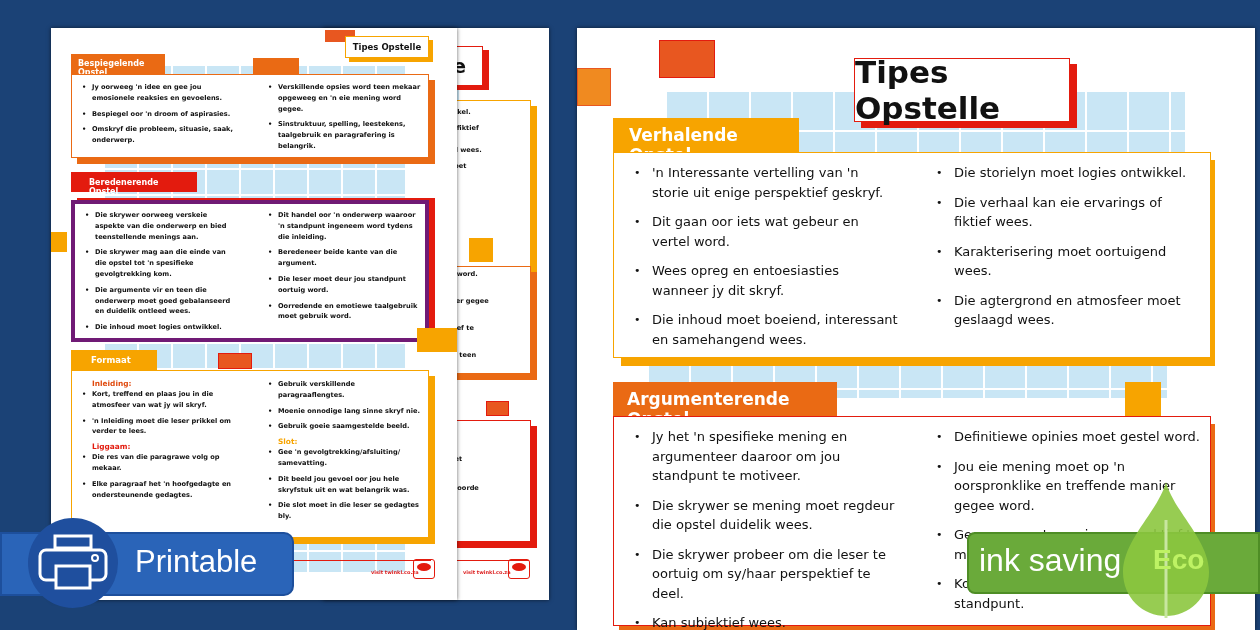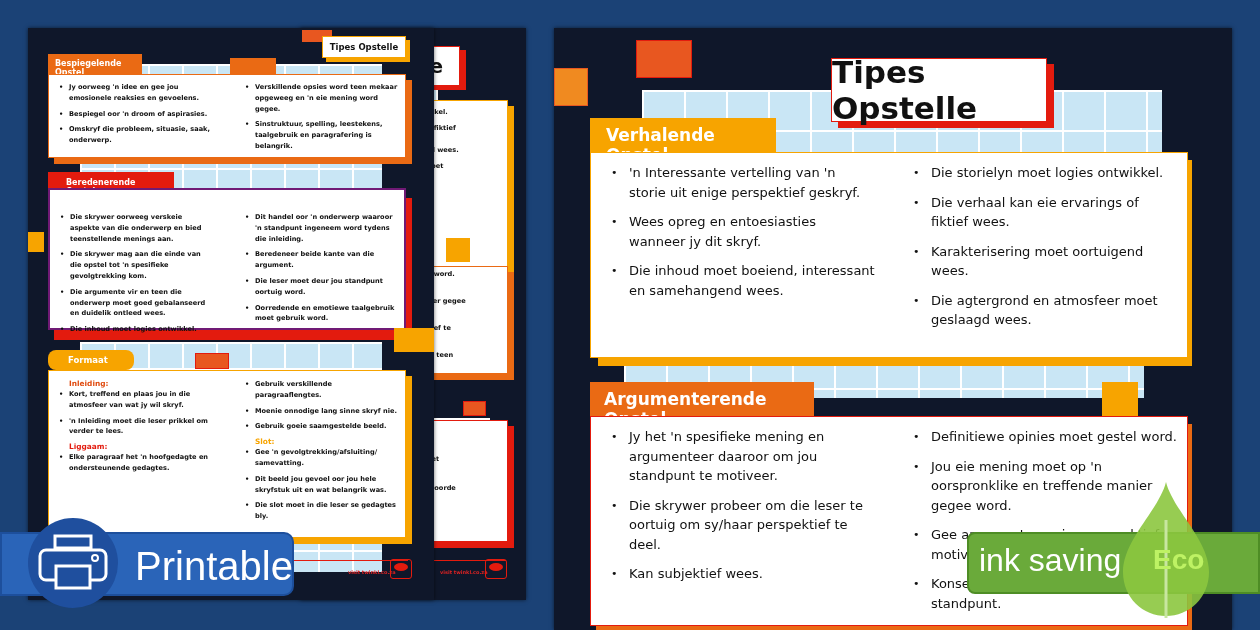--- a/index.html
+++ b/index.html
@@ -1,19 +1,19 @@
 <!DOCTYPE html>
 <html><head>
 <meta charset="utf-8">
 <style>
   * { box-sizing: border-box; margin: 0; padding: 0; }
   html, body { width: 1260px; height: 630px; overflow: hidden; }
   body { background: #1b4276; font-family: "DejaVu Sans", sans-serif; position: relative; }
 
-  .page { position: absolute; background: #0f172a; overflow: hidden; }
+  .page { position: absolute; background: #ffffff; overflow: hidden; margin-left: 23px; }
   .shadow { box-shadow: 0 0 4px rgba(0,0,0,.6); }
 
   
   .grid { position: absolute; background-color: #c9e6f5;
     background-image: linear-gradient(#fff 2px, transparent 2px), linear-gradient(90deg, #fff 2px, transparent 2px);
     background-size: 42px 40px; }
   .grid.small { background-size: 34px 26px; }
 
   .sq { position: absolute; }
 
@@ -36,21 +36,21 @@
   .sm ul.b li { font-family: "DejaVu Sans", sans-serif; font-size: 6.6px; line-height: 10.8px; color: #111; padding-left: 14px; margin-bottom: 5px; font-weight: bold; }
   .sm ul.b li::before { left: 4px; }
   .sm .sub { font-size: 7.4px; font-weight: bold; padding-left: 14px; margin-bottom: 1px; }
 
   .title-box { position: absolute; background: #fff; display: flex; align-items: center; justify-content: center; font-weight: bold; color: #111; }
 
   
   .printable { position: absolute; left: 0; top: 530px; width: 294px; height: 66px; }
   .printable .bar { position: absolute; left: 0; top: 2px; width: 294px; height: 64px; background: #2a64b8; border-radius: 0 10px 10px 0; border: 2px solid #1d4f9c; }
   .printable .circle { position: absolute; left: 28px; top: -12px; width: 90px; height: 90px; border-radius: 50%; background: #1f4f9e; }
-  .printable .label { position: absolute; left: 135px; top: 14px; color: #fff; font-size: 40px; font-family: "Liberation Sans", sans-serif; }
+  .printable .label { position: absolute; left: 135px; top: 14px; color: #fff; font-size: 31px; font-family: "Liberation Sans", sans-serif; }
 
   .eco { position: absolute; left: 967px; top: 480px; width: 293px; height: 140px; }
   .eco .bar { position: absolute; left: 0; top: 52px; width: 293px; height: 62px; background: #6aaa3a; border-radius: 8px 0 0 8px; border: 2px solid #4e8d25; }
   .eco .label { position: absolute; left: 12px; top: 62px; color: #fff; font-size: 32px; font-family: "Liberation Sans", sans-serif; }
   .eco .drop { position: absolute; left: 152px; top: 0; width: 94px; height: 140px; }
   .eco .eco-txt { position: absolute; left: 186px; top: 64px; color: #bef264; font-size: 28px; font-weight: bold; font-family: "Liberation Sans", sans-serif; }
 
   .footer-txt { position: absolute; font-size: 5px; color: #d22; font-weight: bold; }
 </style>
 </head>
@@ -125,53 +125,54 @@
         <li>Sinstruktuur, spelling, leestekens, taalgebruik en paragrafering is belangrik.</li>
       </ul>
     </div>
   </div>
 
   <div class="sq" style="left:-4px; top:204px; width:20px; height:20px; background:#f7a400;"></div>
   <div class="sec-head" style="left:20px; top:144px; width:126px; height:20px; background:#e31b0e; border:1px solid #e31b0e; font-size:8px; padding:5px 17px;">
     <span>Beredenerende Opstel</span>
   </div>
   <div class="sec-under" style="left:26px; top:170px; width:358px; height:142px; background:#e31b0e;"></div>
-  <div class="sec-box" style="left:20px; top:160px; width:358px; height:142px; border:2px solid #701a75; padding:22px 6px;">
+  <div class="sec-box" style="left:20px; top:172px; width:358px; height:142px; border:4px solid #701a75; padding:6px 6px;">
     <div class="cols">
       <ul class="b col">
         <li>Die skrywer oorweeg verskeie aspekte van die onderwerp en bied teenstellende menings aan.</li>
         <li>Die skrywer mag aan die einde van die opstel tot 'n spesifieke gevolgtrekking kom.</li>
         <li>Die argumente vir en teen die onderwerp moet goed gebalanseerd en duidelik ontleed wees.</li>
         <li>Die inhoud moet logies ontwikkel.</li>
       </ul>
       <ul class="b col">
         <li>Dit handel oor 'n onderwerp waaroor 'n standpunt ingeneem word tydens die inleiding.</li>
         <li>Beredeneer beide kante van die argument.</li>
         <li>Die leser moet deur jou standpunt oortuig word.</li>
         <li>Oorredende en emotiewe taalgebruik moet gebruik word.</li>
       </ul>
     </div>
   </div>
 
   <div class="sq" style="left:366px; top:300px; width:40px; height:24px; background:#f7a400;"></div>
   <div class="sq" style="left:167px; top:325px; width:34px; height:16px; background:#e85720; border:1px solid #e31b0e;"></div>
-  <div class="sec-head" style="left:20px; top:322px; width:86px; height:20px; background:#f7a400; font-size:8.5px; padding:5px 20px;border-radius:8px;">
+  <div class="sec-head" style="left:20px; top:322px; width:86px; height:20px; background:#f7a400; font-size:8.5px; padding:5px 20px;">
     <span>Formaat</span>
   </div>
   <div class="sec-under" style="left:26px; top:348px; width:358px; height:168px; background:#f7a400;"></div>
   <div class="sec-box" style="left:20px; top:342px; width:358px; height:168px; border:1px solid #f7a400; padding:8px 6px; overflow:hidden;">
     <div class="cols">
       <div class="col">
         <div class="sub" style="color:#e04a0e">Inleiding:</div>
         <ul class="b">
           <li>Kort, treffend en plaas jou in die atmosfeer van wat jy wil skryf.</li>
           <li>'n Inleiding moet die leser prikkel om verder te lees.</li>
         </ul>
         <div class="sub" style="color:#e31b0e; margin-top:2px">Liggaam:</div>
         <ul class="b">
+          <li>Die res van die paragrawe volg op mekaar.</li>
           <li>Elke paragraaf het 'n hoofgedagte en ondersteunende gedagtes.</li>
         </ul>
       </div>
       <div class="col">
         <ul class="b">
           <li>Gebruik verskillende paragraaflengtes.</li>
           <li>Moenie onnodige lang sinne skryf nie.</li>
           <li>Gebruik goeie saamgestelde beeld.</li>
         </ul>
         <div class="sub" style="color:#f7a400">Slot:</div>
@@ -205,20 +206,21 @@
   </div>
 
   <div class="sec-head" style="left:36px; top:90px; width:186px; height:36px; background:#f7a400; font-size:17px; padding:7px 16px;">
     <span>Verhalende Opstel</span>
   </div>
   <div class="sec-under" style="left:44px; top:132px; width:594px; height:206px; background:#f7a400;"></div>
   <div class="sec-box" style="left:36px; top:124px; width:598px; height:206px; border:1px solid #f7a400; padding:10px 10px;">
     <div class="cols">
       <ul class="b col">
         <li>'n Interessante vertelling van 'n storie uit enige perspektief geskryf.</li>
+        <li>Dit gaan oor iets wat gebeur en vertel word.</li>
         <li>Wees opreg en entoesiasties wanneer jy dit skryf.</li>
         <li>Die inhoud moet boeiend, interessant en samehangend wees.</li>
       </ul>
       <ul class="b col">
         <li>Die storielyn moet logies ontwikkel.</li>
         <li>Die verhaal kan eie ervarings of fiktief wees.</li>
         <li>Karakterisering moet oortuigend wees.</li>
         <li>Die agtergrond en atmosfeer moet geslaagd wees.</li>
       </ul>
     </div>
@@ -226,20 +228,21 @@
 
   <div class="sq" style="left:548px; top:354px; width:36px; height:40px; background:#f7a400;"></div>
   <div class="sec-head" style="left:36px; top:354px; width:224px; height:36px; background:#ea6a14; font-size:17px; padding:7px 14px;">
     <span>Argumenterende Opstel</span>
   </div>
   <div class="sec-under" style="left:42px; top:396px; width:596px; height:210px; background:#ea6a14;"></div>
   <div class="sec-box" style="left:36px; top:388px; width:598px; height:210px; border:1px solid #e31b0e; padding:10px 10px;">
     <div class="cols">
       <ul class="b col">
         <li>Jy het 'n spesifieke mening en argumenteer daaroor om jou standpunt te motiveer.</li>
+        <li>Die skrywer se mening moet regdeur die opstel duidelik wees.</li>
         <li>Die skrywer probeer om die leser te oortuig om sy/haar perspektief te deel.</li>
         <li>Kan subjektief wees.</li>
       </ul>
       <ul class="b col">
         <li>Definitiewe opinies moet gestel word.</li>
         <li>Jou eie mening moet op 'n oorspronklike en treffende manier gegee word.</li>
         <li>Gee argumente om jou perspektief te motiveer.</li>
         <li>Konsentreer op een kant van 'n standpunt.</li>
       </ul>
     </div>

